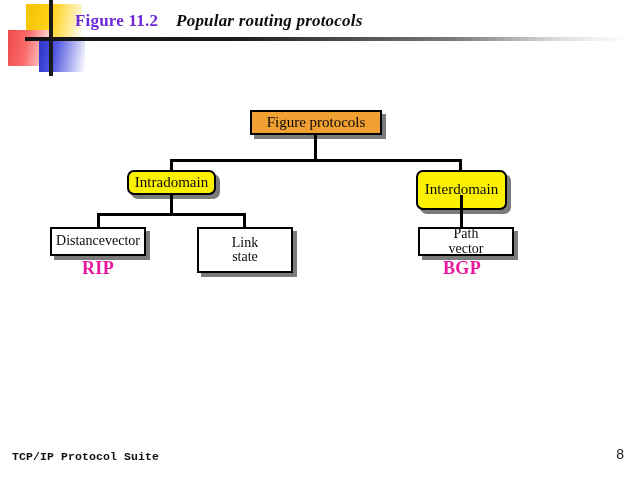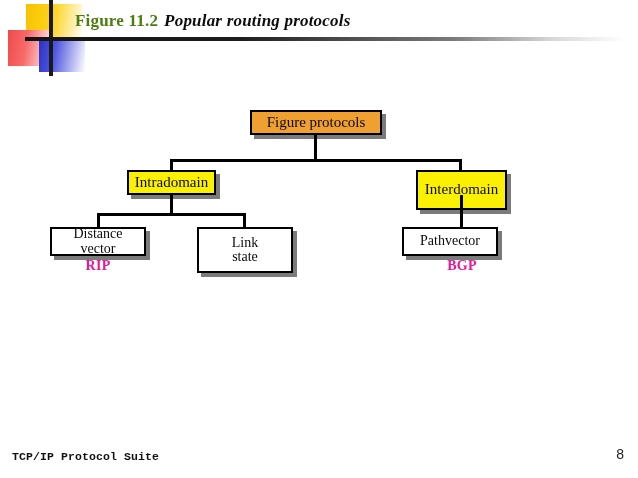--- a/index.html
+++ b/index.html
@@ -63,33 +63,33 @@
   }
 
   
   .title-wrap {
     position: absolute;
     left: 75px;
     top: 11px;
     white-space: nowrap;
   }
   .fig-num {
-    color: #4d7c0f;
+    color: #6d28d9;
     font-weight: bold;
     font-size: 17px;
     font-family: "Liberation Serif", serif;
     letter-spacing: 0.2px;
   }
   .fig-title {
     color: #0d0d0d;
     font-weight: bold;
     font-style: italic;
     font-size: 17px;
     font-family: "Liberation Serif", serif;
-    margin-left: 6px;
+    margin-left: 18px;
     letter-spacing: 0.2px;
   }
 
   
   #diagram {
     position: absolute;
     left: 0;
     top: 0;
     width: 638px;
     height: 300px;
@@ -108,32 +108,33 @@
     font-family: "Liberation Serif", serif;
     color: #0a0a0a;
   }
   .node-root {
     background: #f0a030;
     font-size: 15px;
   }
   .node-domain {
     background: #fbf000;
     font-size: 15px;
+    border-radius: 7px;
   }
   .node-leaf {
     background: #ffffff;
     font-size: 14px;
   }
 
   .proto-label {
     position: absolute;
     text-align: center;
     color: #e8179b;
     font-weight: bold;
-    font-size: 14px;
+    font-size: 18px;
     font-family: "Liberation Serif", serif;
     letter-spacing: 0.3px;
   }
 
   .edge {
     position: absolute;
     background: #000000;
   }
 
   
@@ -190,32 +191,32 @@
       <span>Interdomain</span>
     </div>
 
     <div class="edge" style="left:170px; top:195px; width:3px; height:20px;"></div>
     <div class="edge" style="left:97px; top:213px; width:149px; height:3px;"></div>
     <div class="edge" style="left:97px; top:213px; width:3px; height:16px;"></div>
     <div class="edge" style="left:243px; top:213px; width:3px; height:16px;"></div>
 
     <div class="edge" style="left:460px; top:195px; width:3px; height:34px;"></div>
 
-    <div class="node node-leaf" style="left:50px; top:227px; width:96px; height:29px; flex-direction:column;">
+    <div class="node node-leaf" style="left:50px; top:227px; width:96px; height:29px; flex-direction:row;">
       <span>Distance</span>
       <span>vector</span>
     </div>
     <div class="proto-label" style="left:50px; top:258px; width:96px;">RIP</div>
 
     <div class="node node-leaf" style="left:197px; top:227px; width:96px; height:46px; flex-direction:column;">
       <span>Link</span>
       <span>state</span>
     </div>
 
-    <div class="node node-leaf" style="left:402px; top:227px; width:96px; height:29px; ">
+    <div class="node node-leaf" style="left:418px; top:227px; width:96px; height:29px; flex-direction:column;">
       <span>Path</span>
       <span>vector</span>
     </div>
     <div class="proto-label" style="left:414px; top:258px; width:96px;">BGP</div>
 
   </div>
 
   <div class="footer-text">TCP/IP Protocol Suite</div>
   <div class="page-num">8</div>
 

